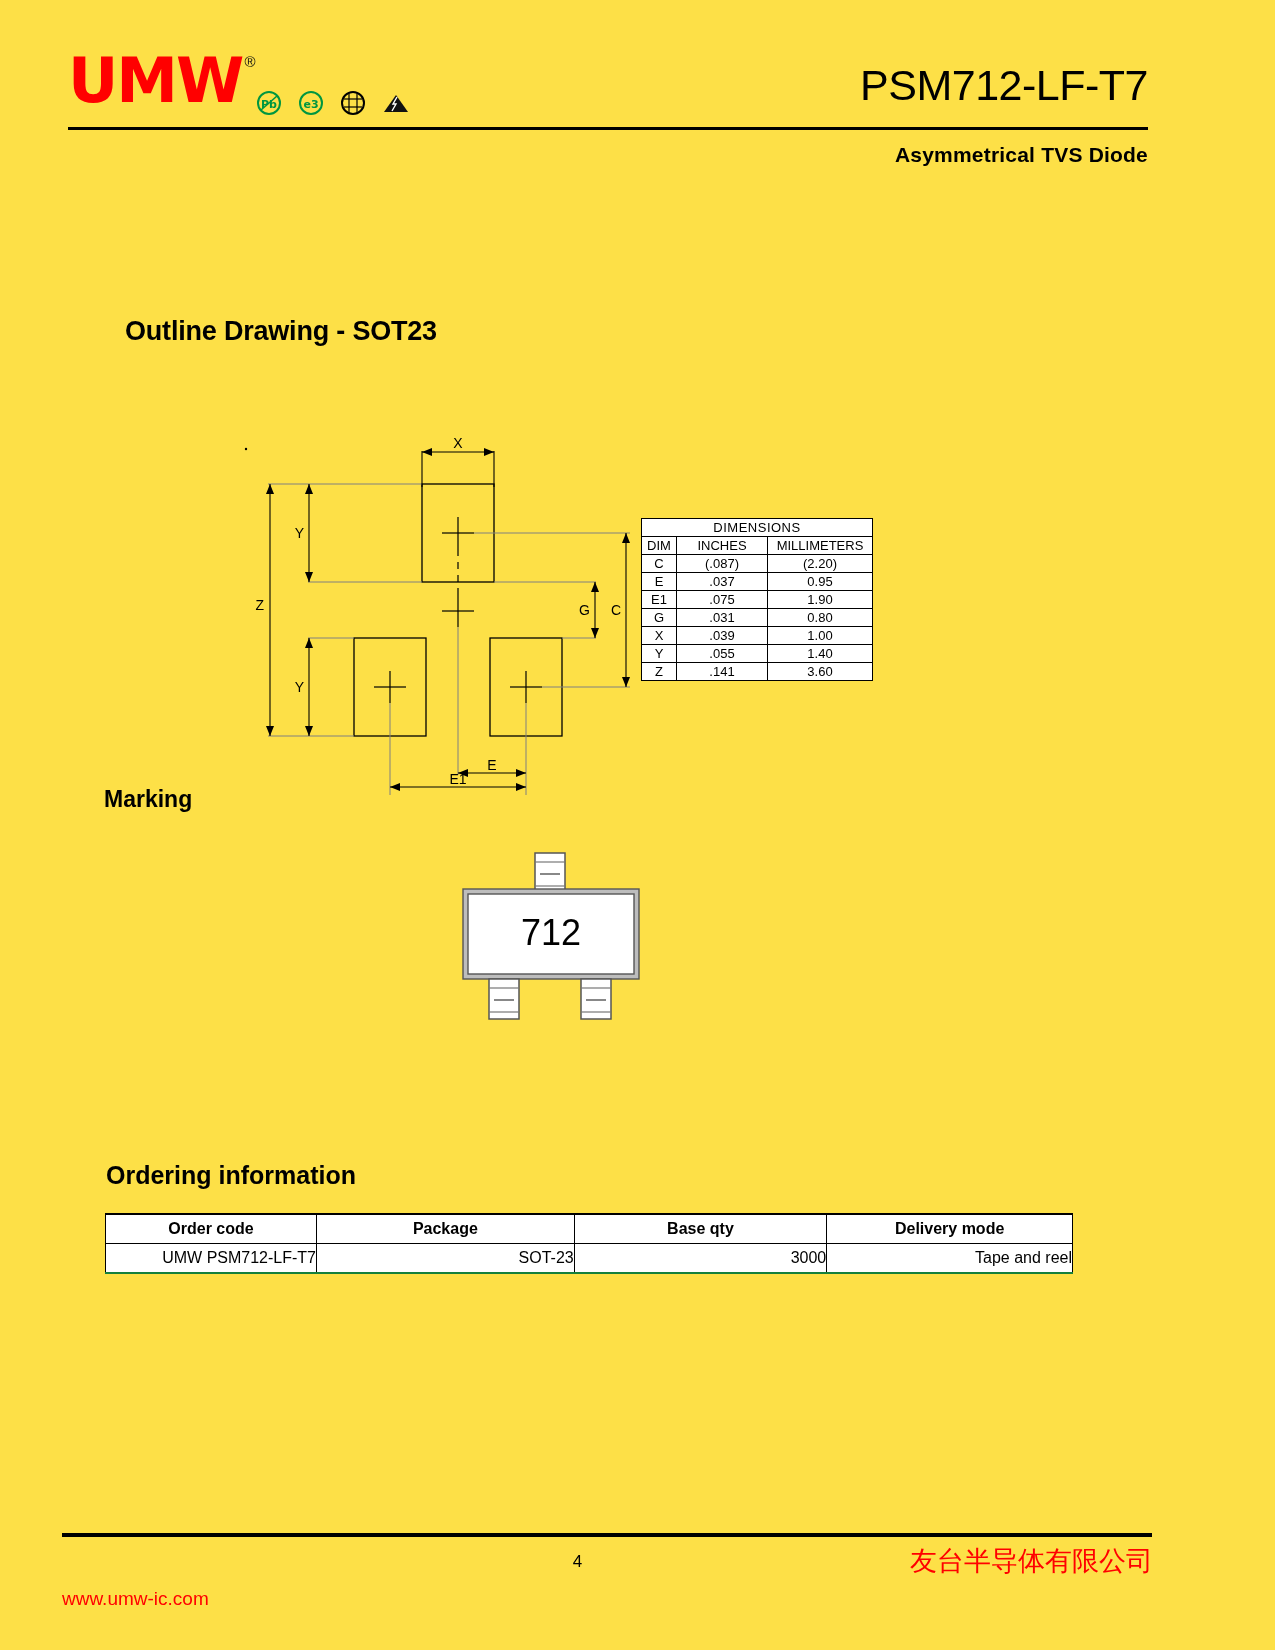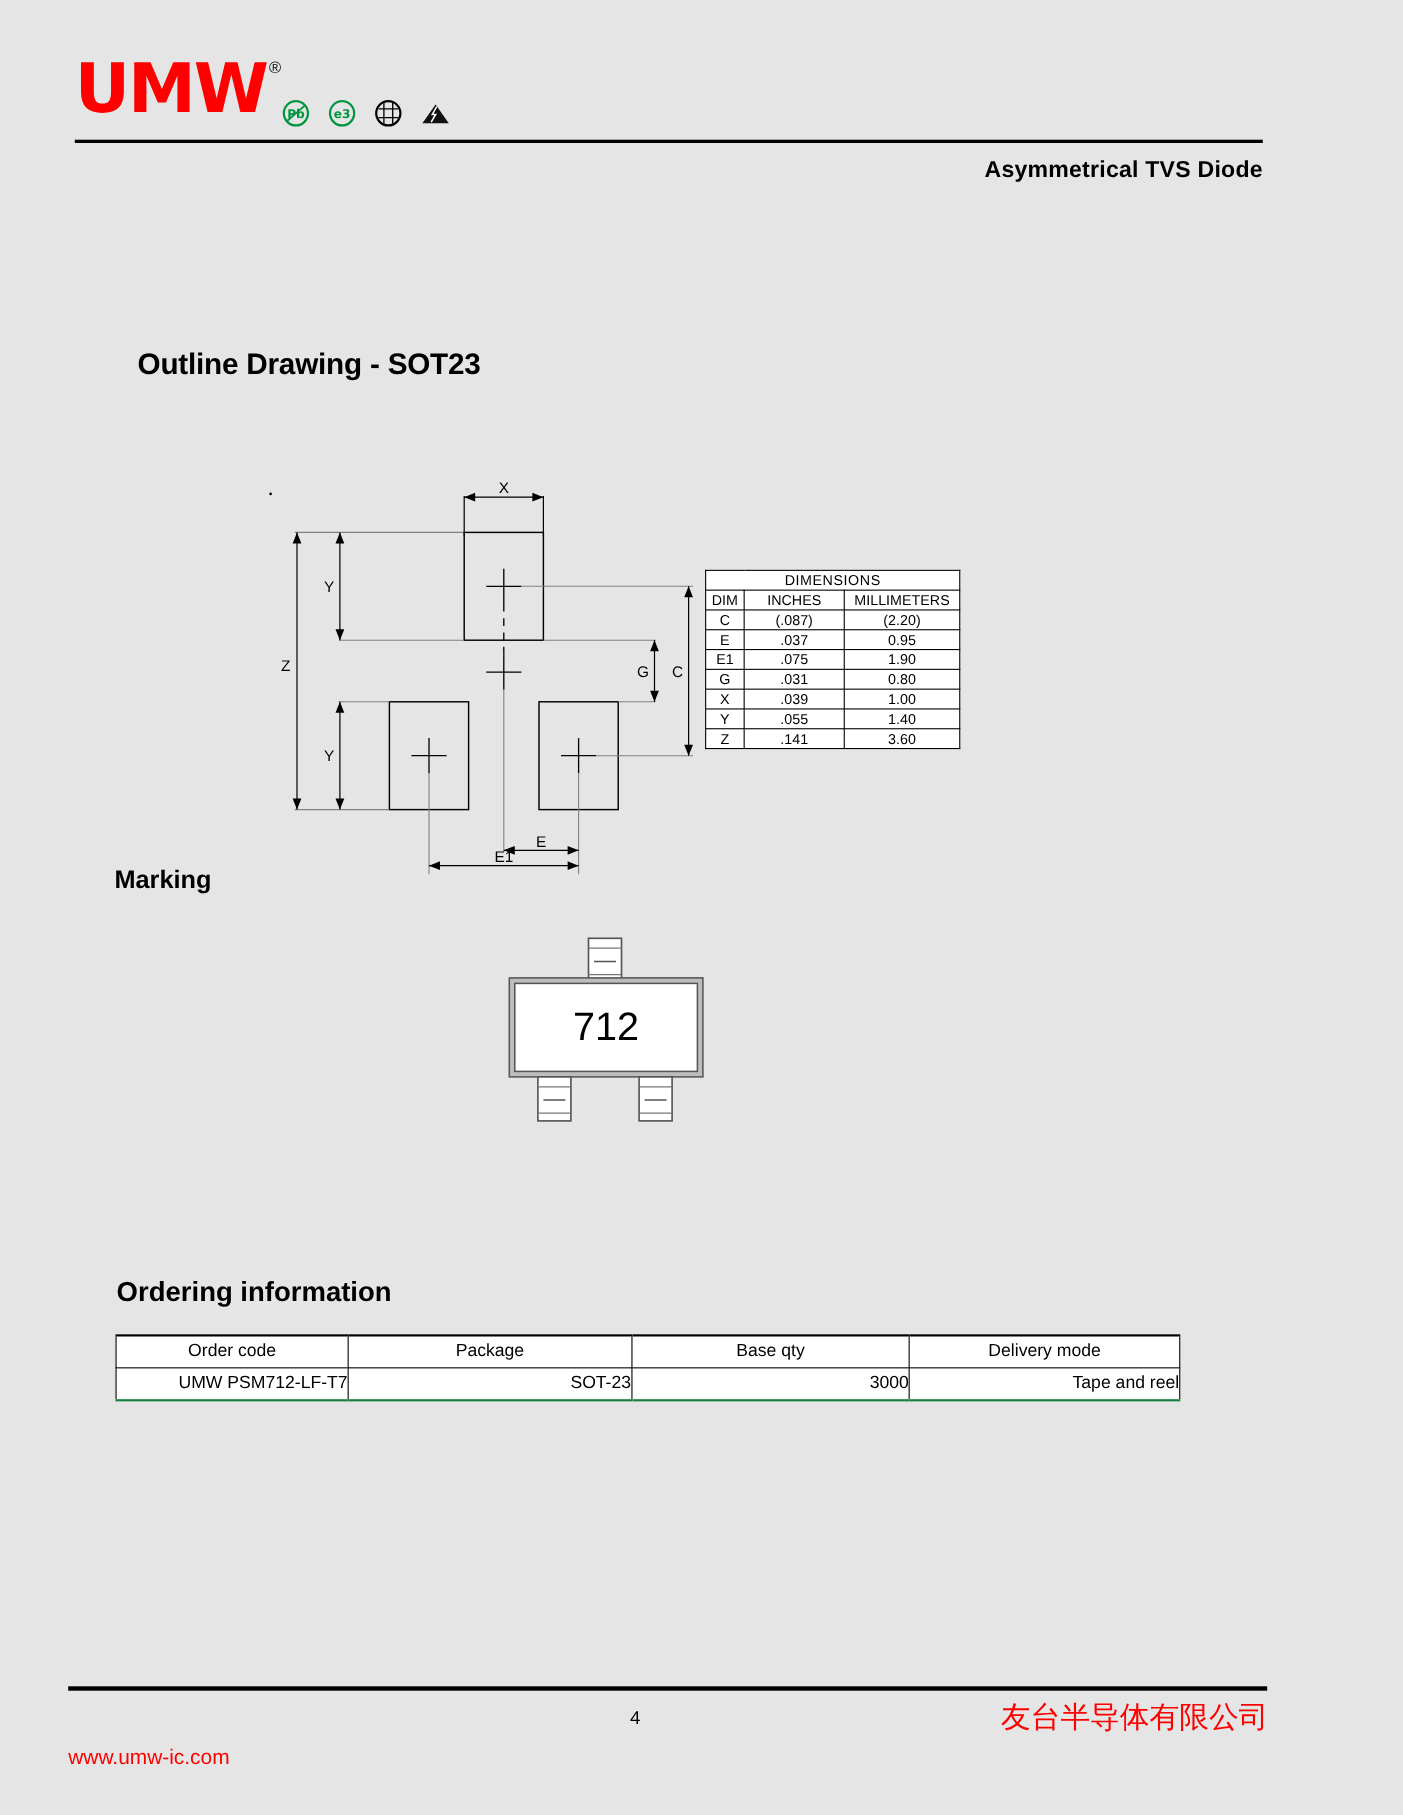--- a/index.html
+++ b/index.html
@@ -9,21 +9,21 @@
   }
   body {
     font-family: "Liberation Sans", sans-serif;
     color: #000000;
   }
   .page {
     position: relative;
     width: 1275px;
     height: 1650px;
     margin: 0 auto;
-    background: #e5e5e5;
+    background: #fde047;
     overflow: hidden;
   }
 
   
   .header {
     position: absolute;
     left: 68px;
     top: 42px;
     width: 1080px;
     height: 90px;
@@ -167,21 +167,21 @@
     background: #fff;
   }
   .order-table th, .order-table td {
     border: 1px solid #000;
     text-align: center;
     height: 28px;
     line-height: 28px;
     padding: 0;
   }
   .order-table th {
-    font-weight: normal;
+    font-weight: bold;
     border-top: 2px solid #000;
   }
   .order-table tr.body-row td {
     border-bottom: 2px solid #15803d;
     text-align: right;
   }
   .order-table .col-order { width: 211px; }
   .order-table .col-pkg   { width: 258px; }
   .order-table .col-qty   { width: 253px; }
   .order-table .col-mode  { width: 246px; }
@@ -257,20 +257,21 @@
         </svg>
       </span>
       <span>
         <svg width="28" height="26" viewBox="0 0 28 26">
           <polygon points="14,5 26,22 2,22" fill="#111"></polygon>
           <polyline points="15,7 11,14 14,14 10,21" fill="none" stroke="#fff" stroke-width="1.4"></polyline>
         </svg>
       </span>
     </div>
 
+    <div class="part-number">PSM712-LF-T7</div>
   </div>
 
   <div class="header-rule"></div>
   <div class="subtitle">Asymmetrical TVS Diode</div>
 
   <div class="h-outline">Outline Drawing - SOT23</div>
 
   <div class="outline-drawing">
     <svg width="400" height="390" viewBox="0 0 400 390">
       <g stroke="#000" fill="none" stroke-width="1.3">

